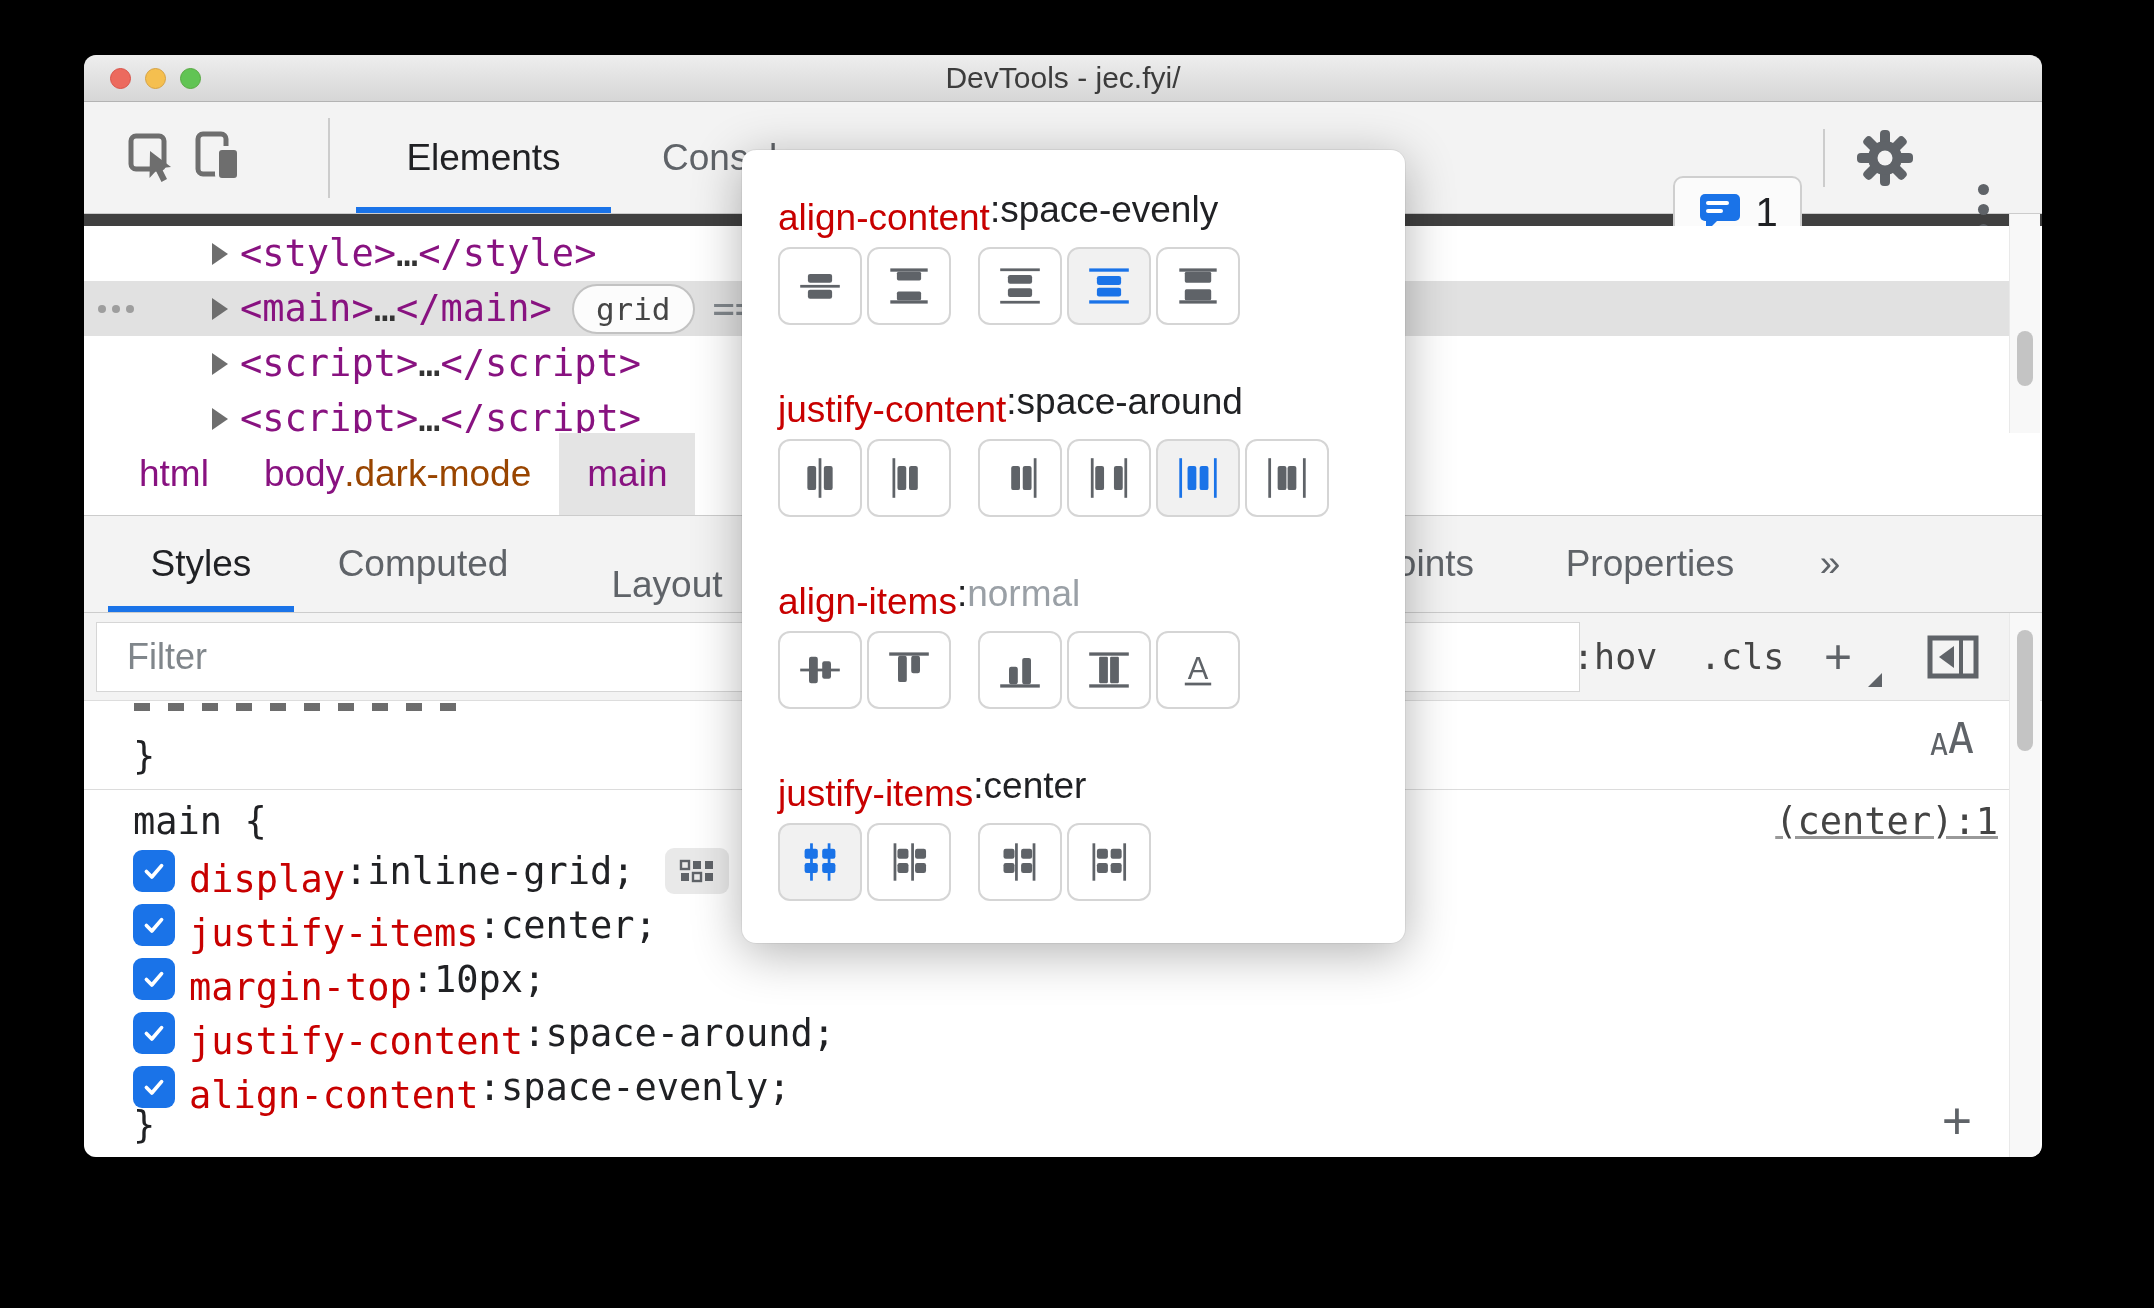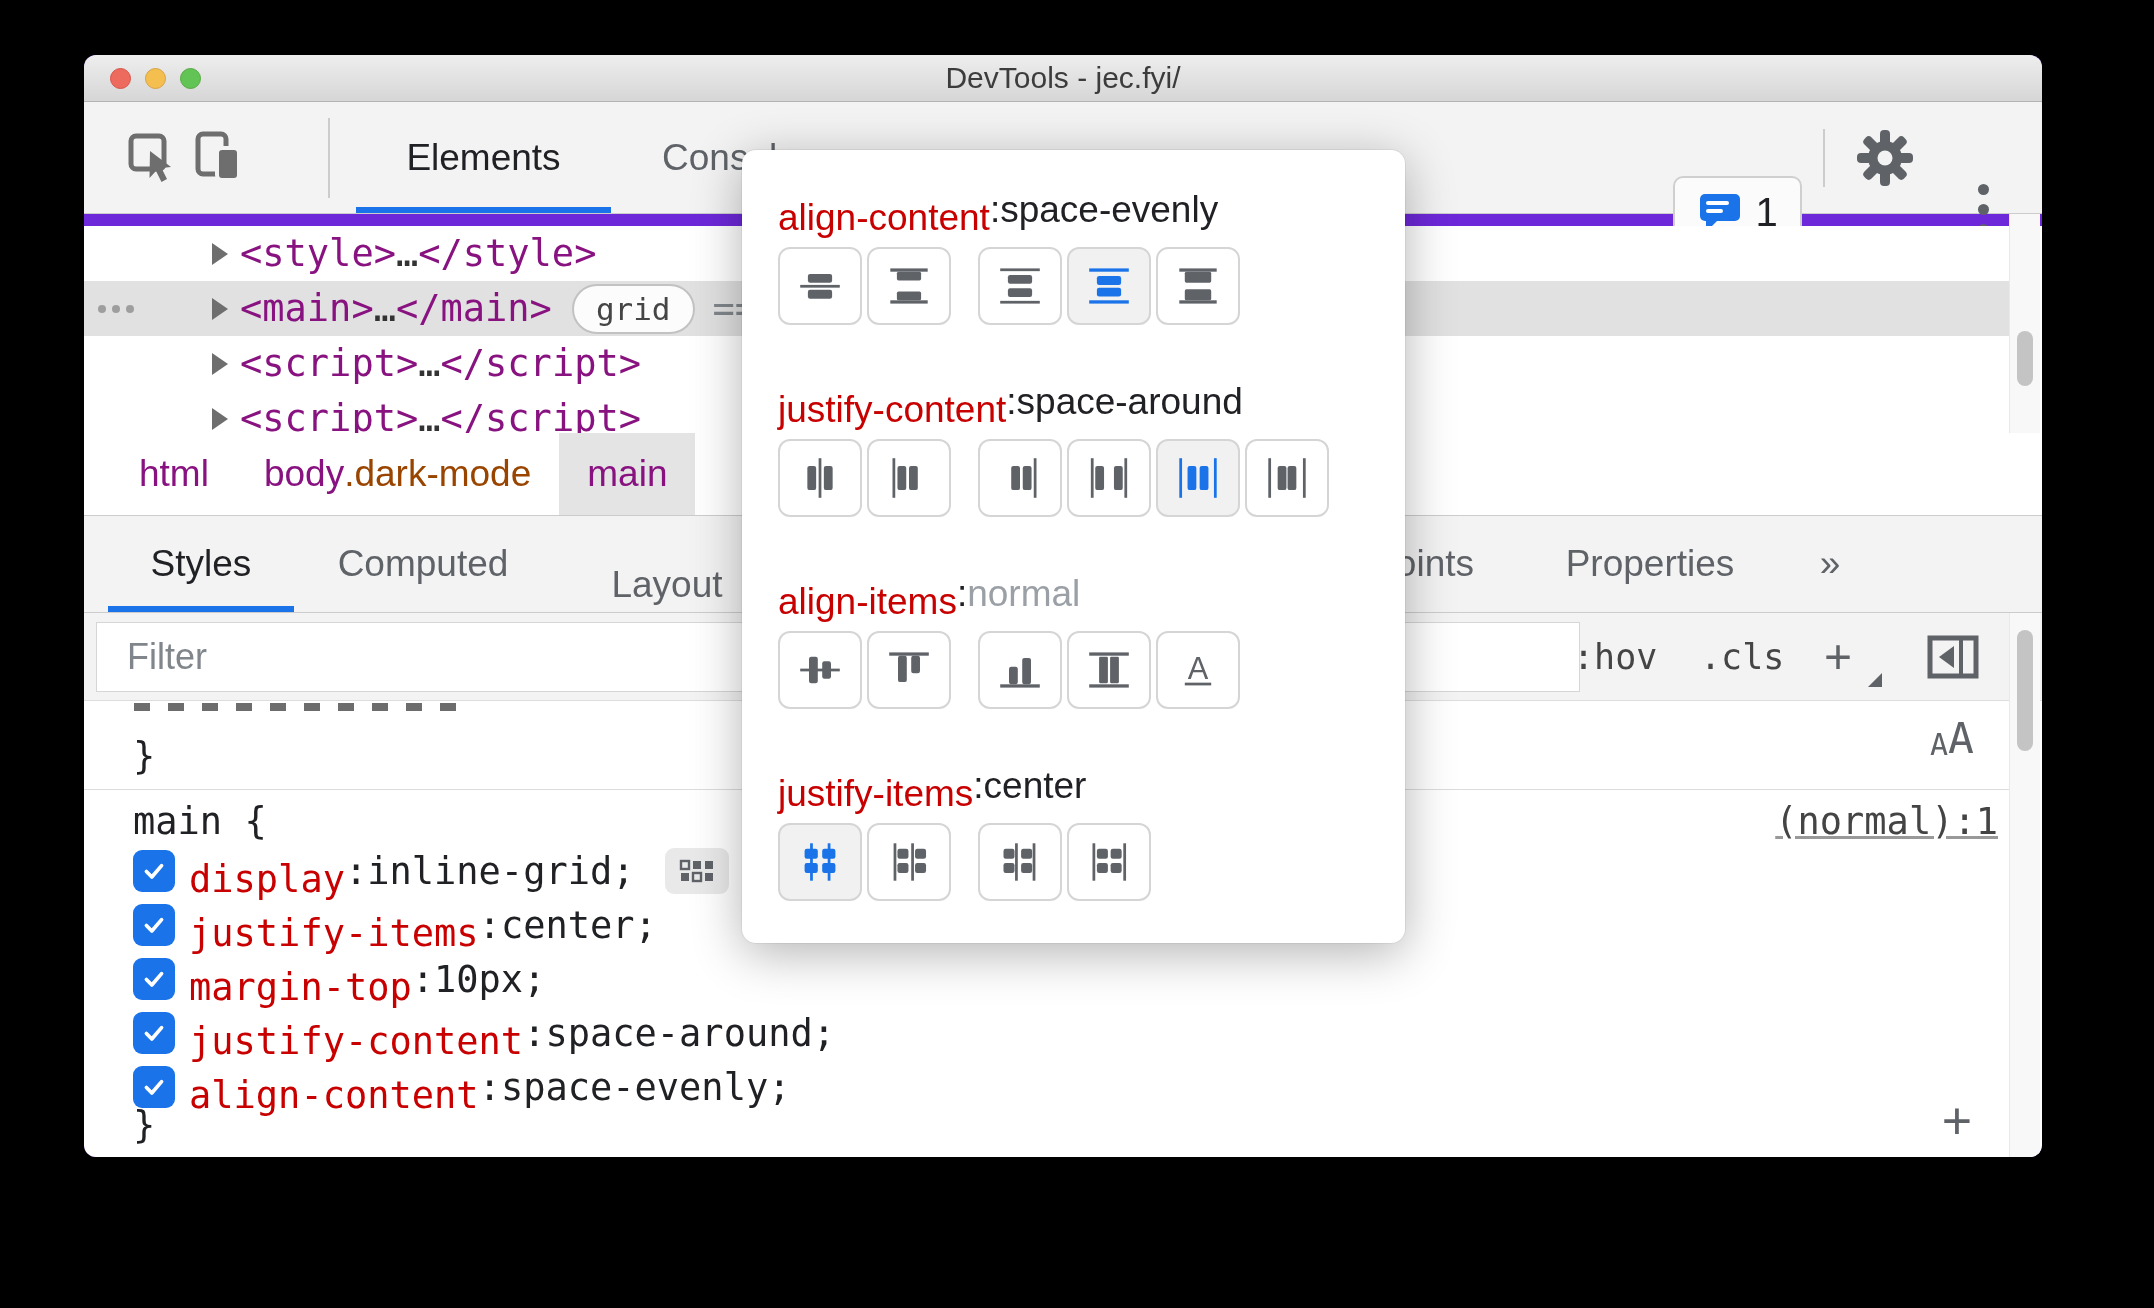--- a/index.html
+++ b/index.html
@@ -1,18 +1,18 @@
 <!DOCTYPE html>
 <html><head>
 <meta charset="utf-8">
 <style>
   html,body{margin:0;padding:0;}
   body{width:2154px;height:1308px;background:#000;position:relative;overflow:hidden;
        font-family:"Liberation Sans", sans-serif;}
-  .window{position:absolute;left:84px;top:55px;width:1958px;height:1102px;background:#6d28d9;
+  .window{position:absolute;left:84px;top:55px;width:1958px;height:1102px;background:#404040;
           border-radius:12px;overflow:hidden;box-shadow:0 30px 80px rgba(0,0,0,.6);}
   
   .titlebar{position:absolute;top:0;left:0;right:0;height:46px;
             background:linear-gradient(#eeeeee,#d6d6d6);border-bottom:1px solid #b3b3b3;}
   .lights{position:absolute;left:26px;top:13px;display:flex;gap:14px;}
   .light{width:19px;height:19px;border-radius:50%;}
   .title{position:absolute;left:0;right:0;top:0;height:46px;display:flex;align-items:center;justify-content:center;
          font-size:30px;color:#3c3c3c;font-weight:500;}
   
   .toolbar{position:absolute;top:47px;left:0;right:0;height:111px;background:#f3f3f3;border-bottom:1px solid #ccc;}
@@ -266,21 +266,21 @@
     </div>
 
     <div class="rulesep" style="top:88px;"></div>
 
     <div class="sline" style="top:93px;">
       <span class="val">main</span>
         <span>&nbsp;</span>
         <span>{</span>
     </div>
     <div class="srclink" style="top:93px;">
-      <span>(normal):1</span>
+      <span>(center):1</span>
     </div>
 
     <div class="sline" style="top:143px;">
       <span class="checkbox">
         <svg width="26" height="26" viewBox="0 0 24 24" fill="none">
             <path d="M5 12.5 L10 17.5 L19 7" stroke="#fff" stroke-width="3.4" stroke-linecap="round" stroke-linejoin="round"></path>
           </svg>
       </span>
       <span class="prop">display</span>
         <span>: </span>

